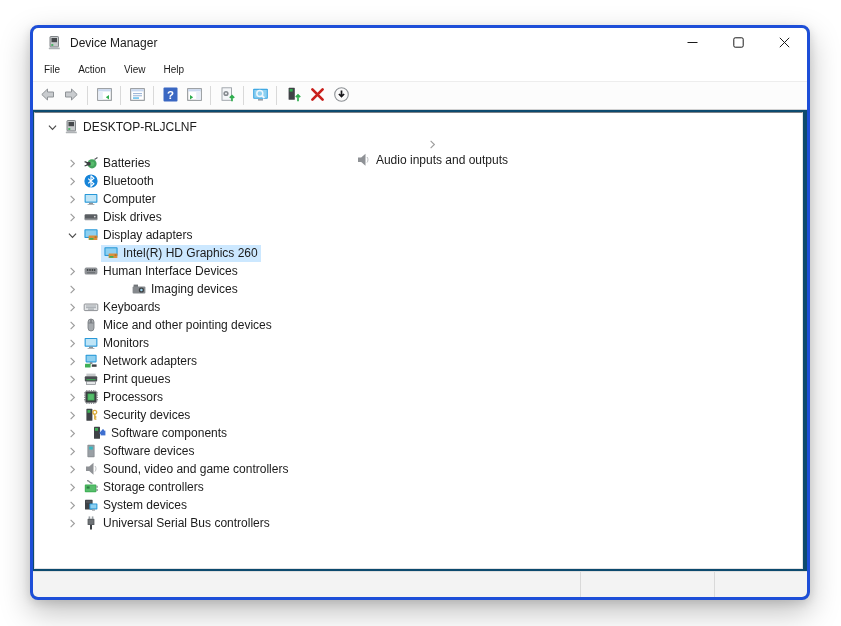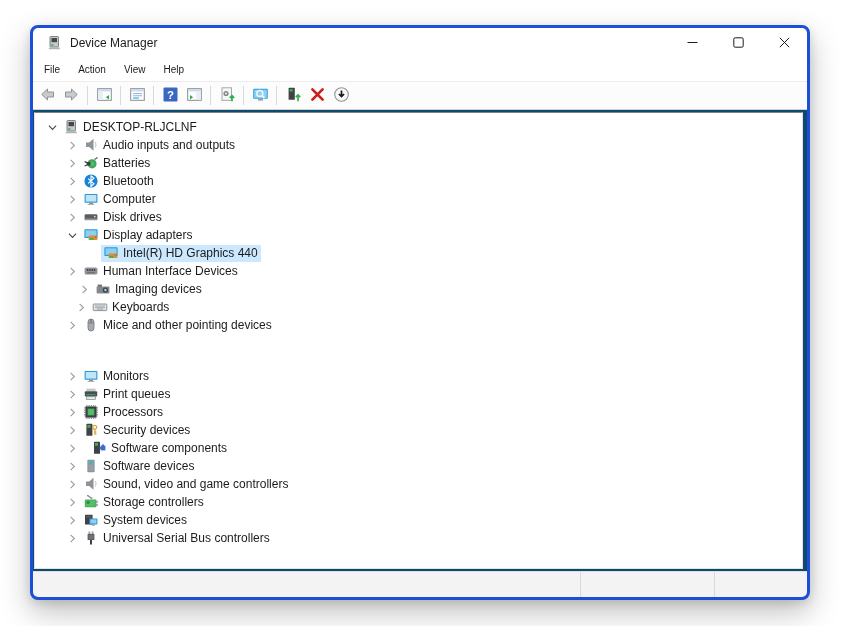--- a/index.html
+++ b/index.html
@@ -182,21 +182,21 @@
               <svg viewBox="0 0 16 16">
                 <rect x="4" y="1.5" width="8.5" height="10.5" rx="0.8" fill="#c6c9cb" stroke="#75797d" stroke-width="0.9"></rect>
                 <rect x="5.5" y="3" width="5.5" height="4.2" fill="#45484b"></rect>
                 <rect x="5.3" y="9.2" width="2" height="1.6" fill="#2fae4e"></rect>
                 <rect x="2.8" y="12.4" width="11" height="1.8" rx="0.5" fill="#aeb2b5"></rect>
               </svg>
             </span>
             <span class="tlabel">DESKTOP-RLJCLNF</span>
           </span>
         </div>
-        <div class="trow" style="padding-left: 28px;">
+        <div class="trow" style="padding-left: 28px; flex-direction: column;">
           <span class="chev">
             <svg viewBox="0 0 16 16">
               <path d="M6 4.2 L10 8 L6 11.8" fill="none" stroke="#9d9d9d" stroke-width="1.2"></path>
             </svg>
           </span>
           <span class="hl">
             <span class="ticn">
               <svg viewBox="0 0 16 16">
                 <path d="M3 5.5 H6.2 L10.5 1.8 V13.8 L6.2 10.1 H3 Z" fill="#8f9296"></path>
                 <path d="M12 5 C13.3 6.5 13.3 9 12 10.5" fill="none" stroke="#b9bcbf" stroke-width="1"></path>
@@ -299,21 +299,21 @@
           <span class="hl">
             <span class="ticn">
               <svg viewBox="0 0 16 16">
                 <rect x="1.4" y="2.2" width="13.2" height="8.8" rx="0.8" fill="#2798d8"></rect>
                 <rect x="2.5" y="3.3" width="11" height="6.6" fill="#8ed0f0"></rect>
                 <rect x="5.6" y="8.4" width="8.8" height="4.6" rx="0.5" fill="#d98f3e"></rect>
                 <rect x="6.4" y="11" width="4" height="1.7" fill="#3faf56"></rect>
                 <rect x="11.6" y="9.4" width="2" height="1.4" fill="#b5701f"></rect>
               </svg>
             </span>
-            <span class="tlabel">Intel(R) HD Graphics 440</span>
+            <span class="tlabel">Intel(R) HD Graphics 260</span>
           </span>
         </div>
         <div class="trow" style="padding-left: 28px;">
           <span class="chev">
             <svg viewBox="0 0 16 16">
               <path d="M6 4.2 L10 8 L6 11.8" fill="none" stroke="#9d9d9d" stroke-width="1.2"></path>
             </svg>
           </span>
           <span class="hl">
             <span class="ticn">
@@ -322,39 +322,39 @@
                 <circle cx="4.6" cy="7" r="0.9" fill="#3c4043"></circle>
                 <circle cx="7" cy="7" r="0.9" fill="#3c4043"></circle>
                 <circle cx="9.4" cy="7" r="0.9" fill="#3c4043"></circle>
                 <circle cx="11.6" cy="7" r="0.9" fill="#3c4043"></circle>
                 <rect x="4" y="9" width="8" height="1.4" fill="#6f7377"></rect>
               </svg>
             </span>
             <span class="tlabel">Human Interface Devices</span>
           </span>
         </div>
-        <div class="trow" style="padding-left: 40px;">
+        <div class="trow" style="padding-left: 28px; gap: 48px;">
           <span class="chev">
             <svg viewBox="0 0 16 16">
               <path d="M6 4.2 L10 8 L6 11.8" fill="none" stroke="#9d9d9d" stroke-width="1.2"></path>
             </svg>
           </span>
           <span class="hl">
             <span class="ticn">
               <svg viewBox="0 0 16 16">
                 <rect x="2.6" y="3.6" width="4.4" height="2.4" fill="#6f7377"></rect>
                 <rect x="1.6" y="5.4" width="12.8" height="7.2" rx="1" fill="#85898d"></rect>
                 <circle cx="10.4" cy="9" r="2.6" fill="#3c4043"></circle>
                 <circle cx="10.4" cy="9" r="1.2" fill="#9fd4ee"></circle>
               </svg>
             </span>
             <span class="tlabel">Imaging devices</span>
           </span>
         </div>
-        <div class="trow" style="padding-left: 37px;">
+        <div class="trow" style="padding-left: 28px;">
           <span class="chev">
             <svg viewBox="0 0 16 16">
               <path d="M6 4.2 L10 8 L6 11.8" fill="none" stroke="#9d9d9d" stroke-width="1.2"></path>
             </svg>
           </span>
           <span class="hl">
             <span class="ticn">
               <svg viewBox="0 0 16 16">
                 <rect x="1.2" y="5" width="13.6" height="6.6" rx="0.8" fill="#e4e6e8" stroke="#83878b" stroke-width="0.9"></rect>
                 <path d="M3 7 H13 M3 8.7 H13" stroke="#9aa0a6" stroke-width="0.9"></path>
@@ -374,36 +374,55 @@
             <span class="ticn">
               <svg viewBox="0 0 16 16">
                 <rect x="5" y="2" width="6" height="12" rx="3" fill="#a7abaf" stroke="#75797d" stroke-width="0.8"></rect>
                 <line x1="8" y1="2.5" x2="8" y2="6" stroke="#55585c" stroke-width="0.9"></line>
                 <line x1="5.2" y1="6" x2="10.8" y2="6" stroke="#75797d" stroke-width="0.8"></line>
               </svg>
             </span>
             <span class="tlabel">Mice and other pointing devices</span>
           </span>
         </div>
-        <div class="trow" style="padding-left: 28px; margin-top: 33px;">
+        <div class="trow" style="padding-left: 28px;">
           <span class="chev">
             <svg viewBox="0 0 16 16">
               <path d="M6 4.2 L10 8 L6 11.8" fill="none" stroke="#9d9d9d" stroke-width="1.2"></path>
             </svg>
           </span>
           <span class="hl">
             <span class="ticn">
               <svg viewBox="0 0 16 16">
                 <rect x="1.6" y="2.9" width="12.8" height="8.8" rx="0.8" fill="#2798d8"></rect>
                 <rect x="2.7" y="4" width="10.6" height="6.6" fill="#bfe5f7"></rect>
                 <rect x="6" y="11.7" width="4" height="1.3" fill="#8f9296"></rect>
                 <rect x="4.6" y="13" width="6.8" height="1" fill="#aeb2b5"></rect>
               </svg>
             </span>
             <span class="tlabel">Monitors</span>
+          </span>
+        </div>
+        <div class="trow" style="padding-left: 28px;">
+          <span class="chev">
+            <svg viewBox="0 0 16 16">
+              <path d="M6 4.2 L10 8 L6 11.8" fill="none" stroke="#9d9d9d" stroke-width="1.2"></path>
+            </svg>
+          </span>
+          <span class="hl">
+            <span class="ticn">
+              <svg viewBox="0 0 16 16">
+                <rect x="2.6" y="1.8" width="11" height="7.6" rx="0.8" fill="#2798d8"></rect>
+                <rect x="3.6" y="2.8" width="9" height="5.6" fill="#8ed0f0"></rect>
+                <rect x="6.8" y="9.4" width="2.6" height="1.4" fill="#6f7377"></rect>
+                <rect x="2" y="10.8" width="5.6" height="3.6" rx="0.5" fill="#3faf56"></rect>
+                <rect x="8.8" y="11.4" width="4.8" height="2.4" fill="#3c4043"></rect>
+              </svg>
+            </span>
+            <span class="tlabel">Network adapters</span>
           </span>
         </div>
         <div class="trow" style="padding-left: 28px;">
           <span class="chev">
             <svg viewBox="0 0 16 16">
               <path d="M6 4.2 L10 8 L6 11.8" fill="none" stroke="#9d9d9d" stroke-width="1.2"></path>
             </svg>
           </span>
           <span class="hl">
             <span class="ticn">

